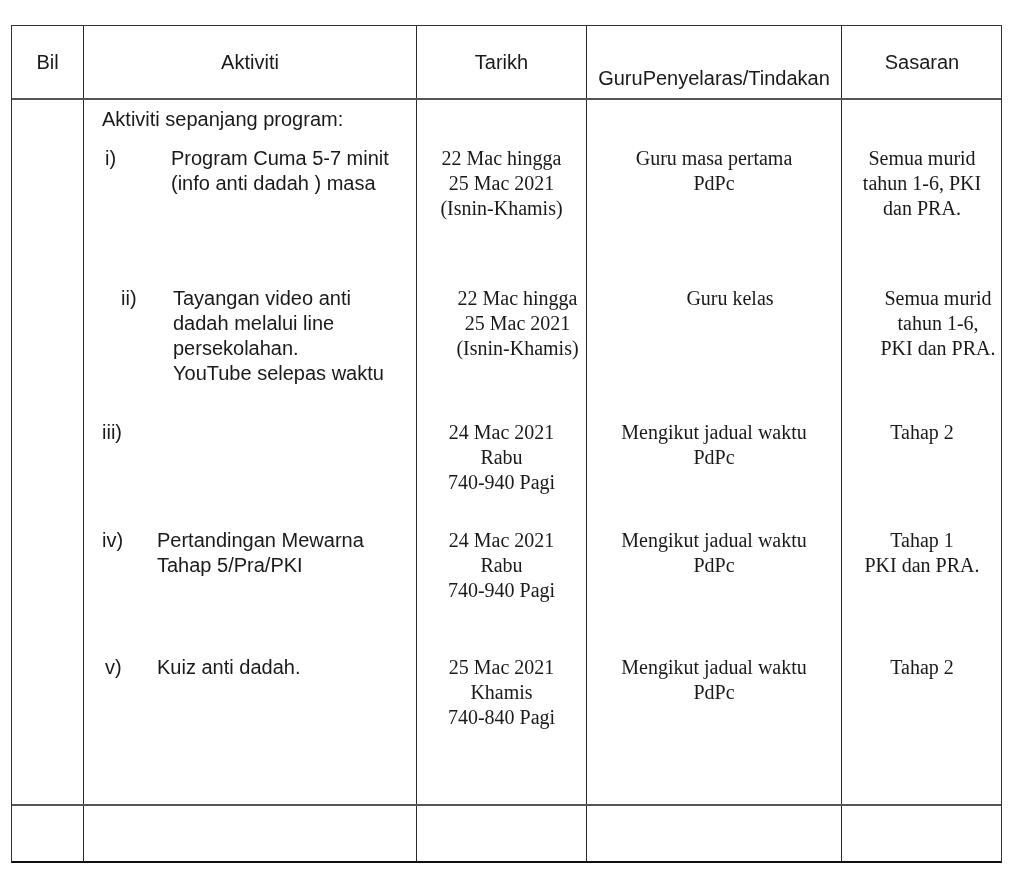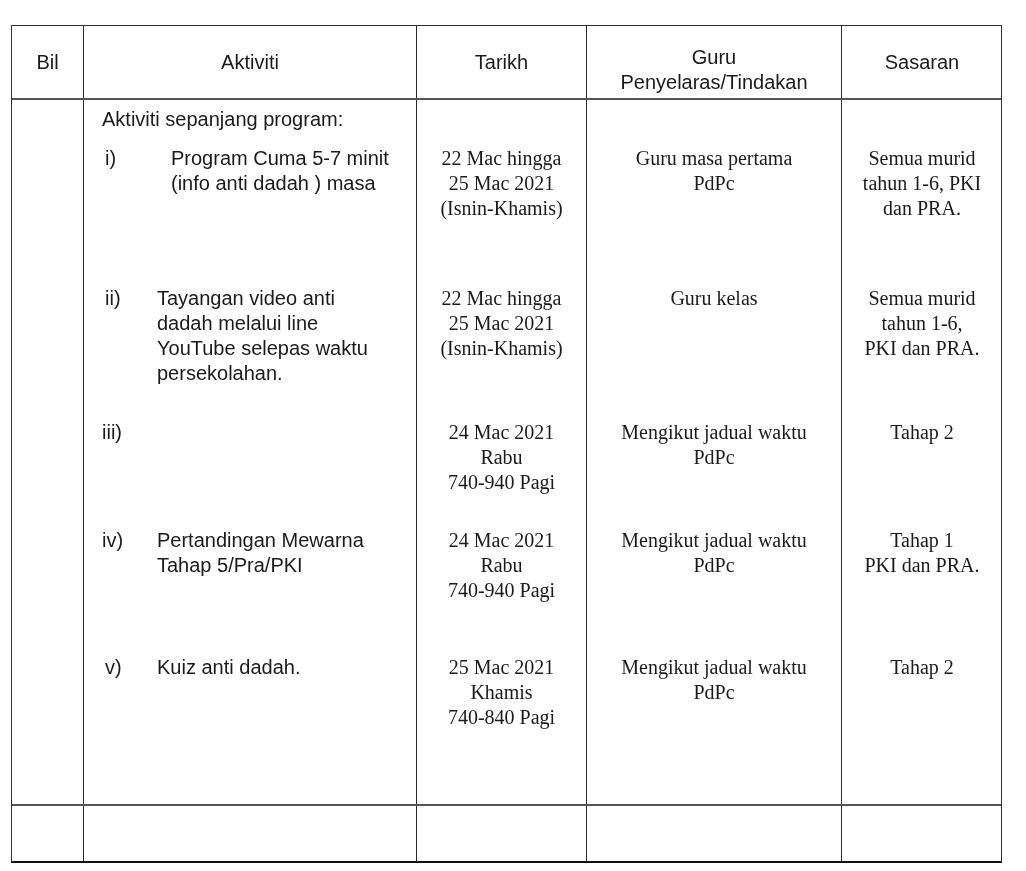--- a/index.html
+++ b/index.html
@@ -78,21 +78,21 @@
 
   <div class="cell hdr" style="left:0;top:0;width:71px;height:72px;">
     <span>Bil</span>
   </div>
   <div class="cell hdr" style="left:72px;top:0;width:332px;height:72px;">
     <span>Aktiviti</span>
   </div>
   <div class="cell hdr" style="left:405px;top:0;width:169px;height:72px;">
     <span>Tarikh</span>
   </div>
-  <div class="cell hdr" style="left:575px;top:8px;width:254px;height:72px;flex-direction:column;">
+  <div class="cell hdr" style="left:575px;top:16px;width:254px;height:72px;flex-direction:row;">
     <span class="line">Guru</span>
     <span class="line">Penyelaras/Tindakan</span>
   </div>
   <div class="cell hdr" style="left:830px;top:0;width:160px;height:72px;">
     <span>Sasaran</span>
   </div>
 
   <div class="cell" style="left:90px;top:81px;">
     <span>Aktiviti sepanjang program:</span>
   </div>
@@ -112,27 +112,27 @@
       <span class="line">Guru masa pertama</span>
       <span class="line">PdPc</span>
     </div>
     <div class="cell center" style="left:830px;top:0;width:160px;">
       <span class="line">Semua murid</span>
       <span class="line">tahun 1-6, PKI</span>
       <span class="line">dan PRA.</span>
     </div>
   </div>
 
-  <div class="cell" style="left:0;top:260px;width:991px;height:120px;">
+  <div class="cell" style="left:16px;top:260px;width:991px;height:120px;">
     <span class="roman" style="left:93px;">ii)</span>
     <div class="act-text" style="left:145px;">
       <span class="line">Tayangan video anti</span>
       <span class="line">dadah melalui line</span>
+      <span class="line">persekolahan.</span>
       <span class="line">YouTube selepas waktu</span>
-      <span class="line">persekolahan.</span>
     </div>
     <div class="cell center" style="left:405px;top:0;width:169px;">
       <span class="line">22 Mac hingga</span>
       <span class="line">25 Mac 2021</span>
       <span class="line">(Isnin-Khamis)</span>
     </div>
     <div class="cell center" style="left:575px;top:0;width:254px;">
       <span class="line">Guru kelas</span>
     </div>
     <div class="cell center" style="left:830px;top:0;width:160px;">

